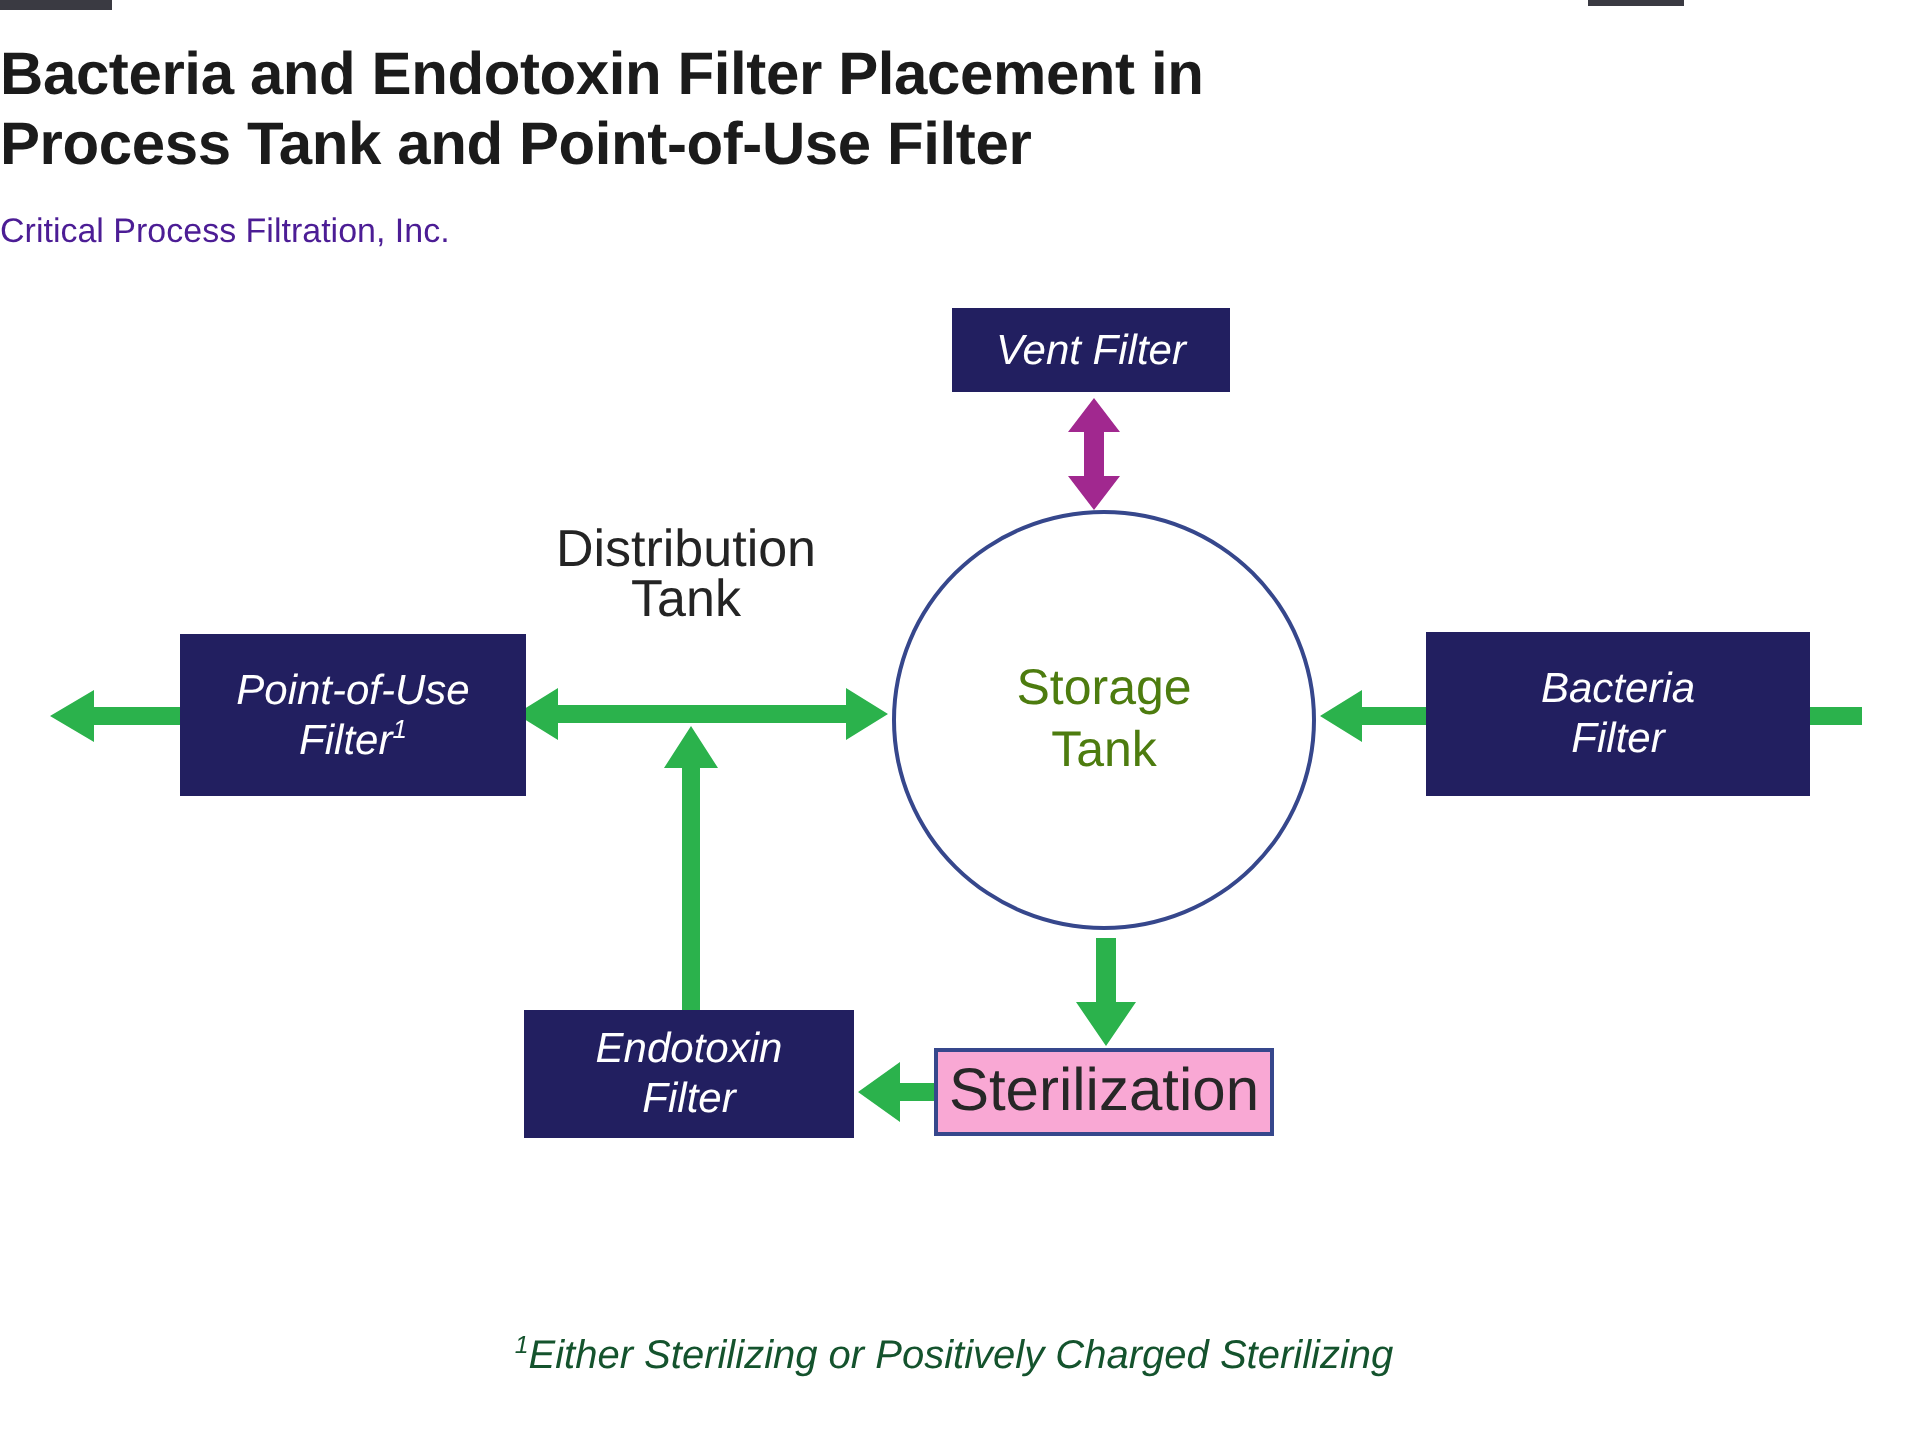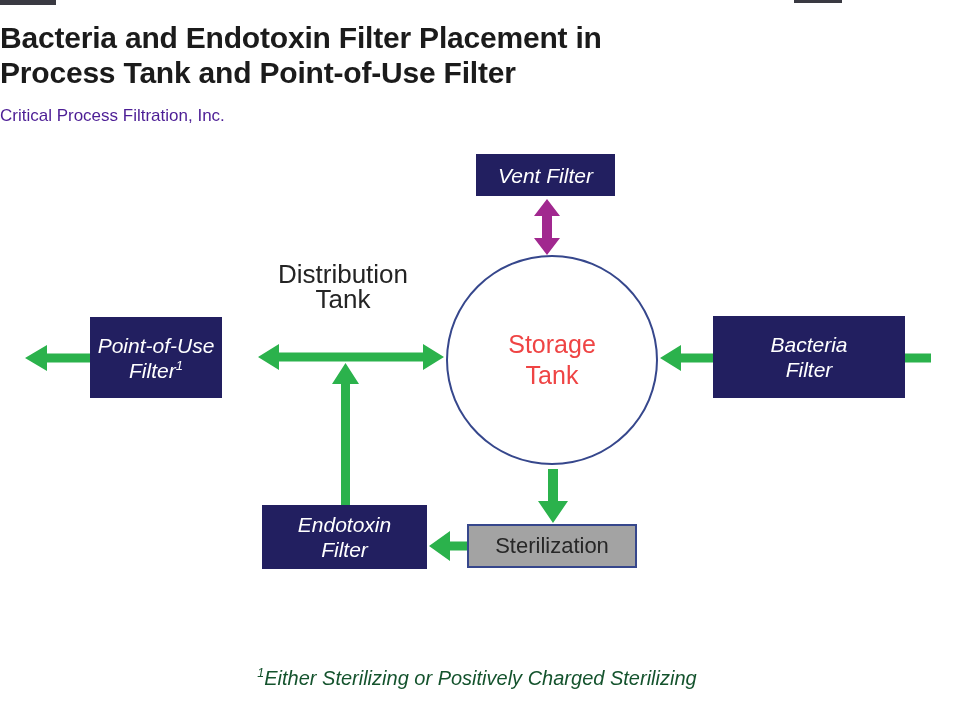--- a/index.html
+++ b/index.html
@@ -30,36 +30,36 @@
   .arrow-green{fill:var(--green-arrow);}
   .arrow-purple{fill:var(--purple-arrow);}
 
   .navy-box{
     position:absolute;box-sizing:border-box;
     background:var(--navy-box);color:var(--box-text);
     display:flex;flex-direction:column;align-items:center;justify-content:center;
     text-align:center;font-size:21px;line-height:25px;font-style:italic;
   }
   .box-vent{left:476px;top:154px;width:139px;height:42px;}
-  .box-pou{left:90px;top:317px;width:132px;height:81px;}
+  .box-pou{left:90px;top:317px;width:173px;height:81px;}
   .box-bacteria{left:713px;top:316px;width:192px;height:82px;}
   .box-endotoxin{left:262px;top:505px;width:165px;height:64px;}
 
   .ster-box{
     position:absolute;box-sizing:border-box;
     left:467px;top:524px;width:170px;height:44px;
-    background:#a3a3a3;border:2px solid var(--circle-border);
+    background:#f9a8d4;border:2px solid var(--circle-border);
     color:#272727;display:flex;align-items:center;justify-content:center;
-    font-size:22px;
+    font-size:30px;
   }
   .tank{
     position:absolute;box-sizing:border-box;
     left:446px;top:255px;width:212px;height:210px;
     border:2px solid var(--circle-border);border-radius:50%;
-    background:#ffffff;color:#ef4444;
+    background:#ffffff;color:#4d7c0f;
     display:flex;flex-direction:column;align-items:center;justify-content:center;
     text-align:center;font-size:25px;line-height:31px;
   }
   .loop-label{
     position:absolute;left:268px;top:262px;width:150px;
     text-align:center;font-size:26px;line-height:25px;color:#242424;
   }
   .footnote{
     position:absolute;left:0;top:667px;width:100%;
     text-align:center;font-size:20px;color:#14532d;font-style:italic;

